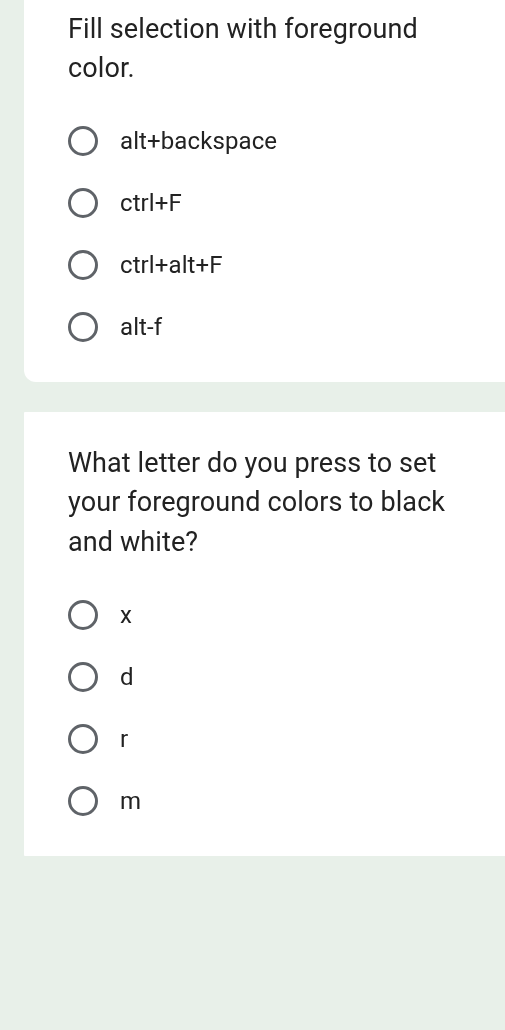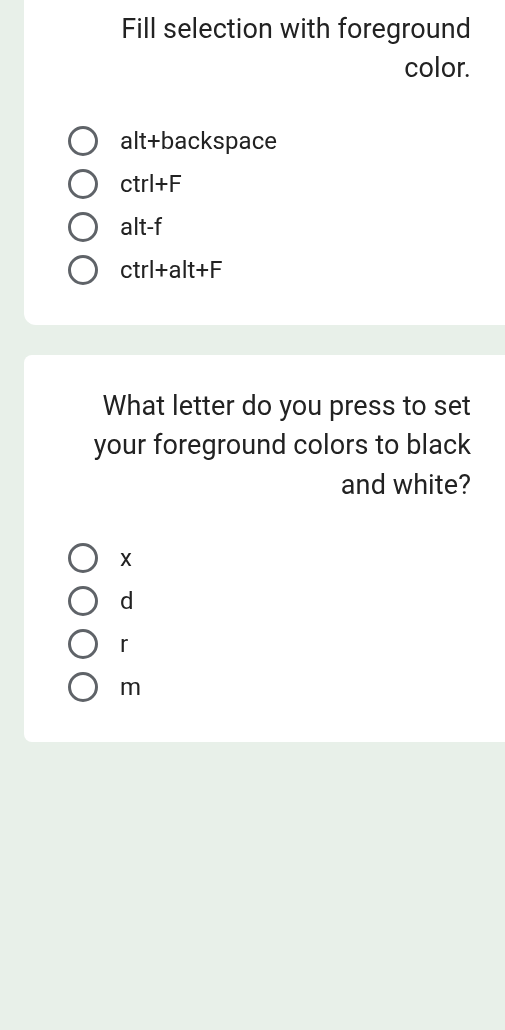--- a/index.html
+++ b/index.html
@@ -1,48 +1,48 @@
 <!DOCTYPE html>
 <html><head>
 <meta charset="utf-8">
 <style>
-  * { box-sizing: border-box; text-align: right; }
+  * { box-sizing: border-box; }
   html, body {
     margin: 0;
     padding: 0;
     width: 505px;
     height: 1030px;
     font-family: Roboto, "Helvetica Neue", Arial, sans-serif;
     background: #e8f0e9;
   }
   .page {
     padding-left: 24px;
     padding-right: 0;
     background: #e8f0e9;
   }
   .card {
     background: #ffffff;
-    border-radius: 8px;
+    border-radius: 1px;
     border-top-right-radius: 0;
     border-bottom-right-radius: 0;
     padding: 32px 34px 40px 44px;
     margin-bottom: 30px;
   }
   .card.first {
     border-radius: 0 0 0 12px;
     padding-top: 10px;
   }
   .question {
     font-size: 27px;
     line-height: 1.45;
     color: #222222;
     letter-spacing: 0.1px;
     margin-bottom: 38px;
   }
-  .opts { display: flex; flex-direction: column; gap: 13px; }
+  .opts { display: flex; flex-direction: column; gap: 32px; }
   .opt {
     display: flex;
     align-items: center;
     gap: 22px;
     cursor: pointer;
     user-select: none;
   }
   .radio {
     width: 30px;
     height: 30px;
@@ -67,25 +67,25 @@
       <div class="opt">
         <div class="radio"></div>
         <span class="opt-label">alt+backspace</span>
       </div>
       <div class="opt">
         <div class="radio"></div>
         <span class="opt-label">ctrl+F</span>
       </div>
       <div class="opt">
         <div class="radio"></div>
-        <span class="opt-label">alt-f</span>
+        <span class="opt-label">ctrl+alt+F</span>
       </div>
       <div class="opt">
         <div class="radio"></div>
-        <span class="opt-label">ctrl+alt+F</span>
+        <span class="opt-label">alt-f</span>
       </div>
     </div>
   </div>
 
   <div class="card">
     <div class="question">What letter do you press to set your foreground colors to black and white?</div>
     <div class="opts">
       <div class="opt">
         <div class="radio"></div>
         <span class="opt-label">x</span>

